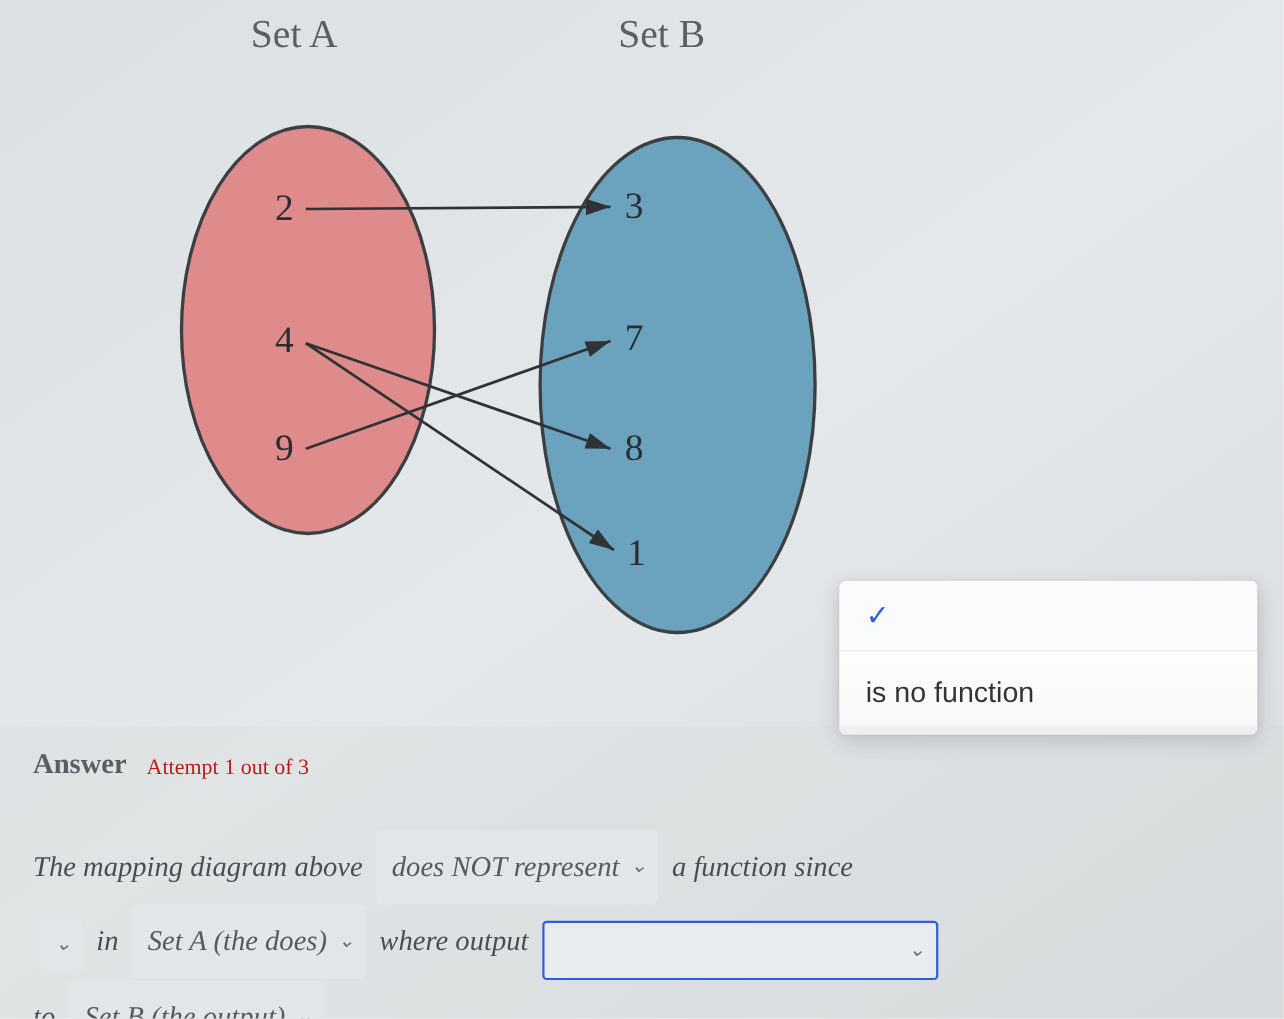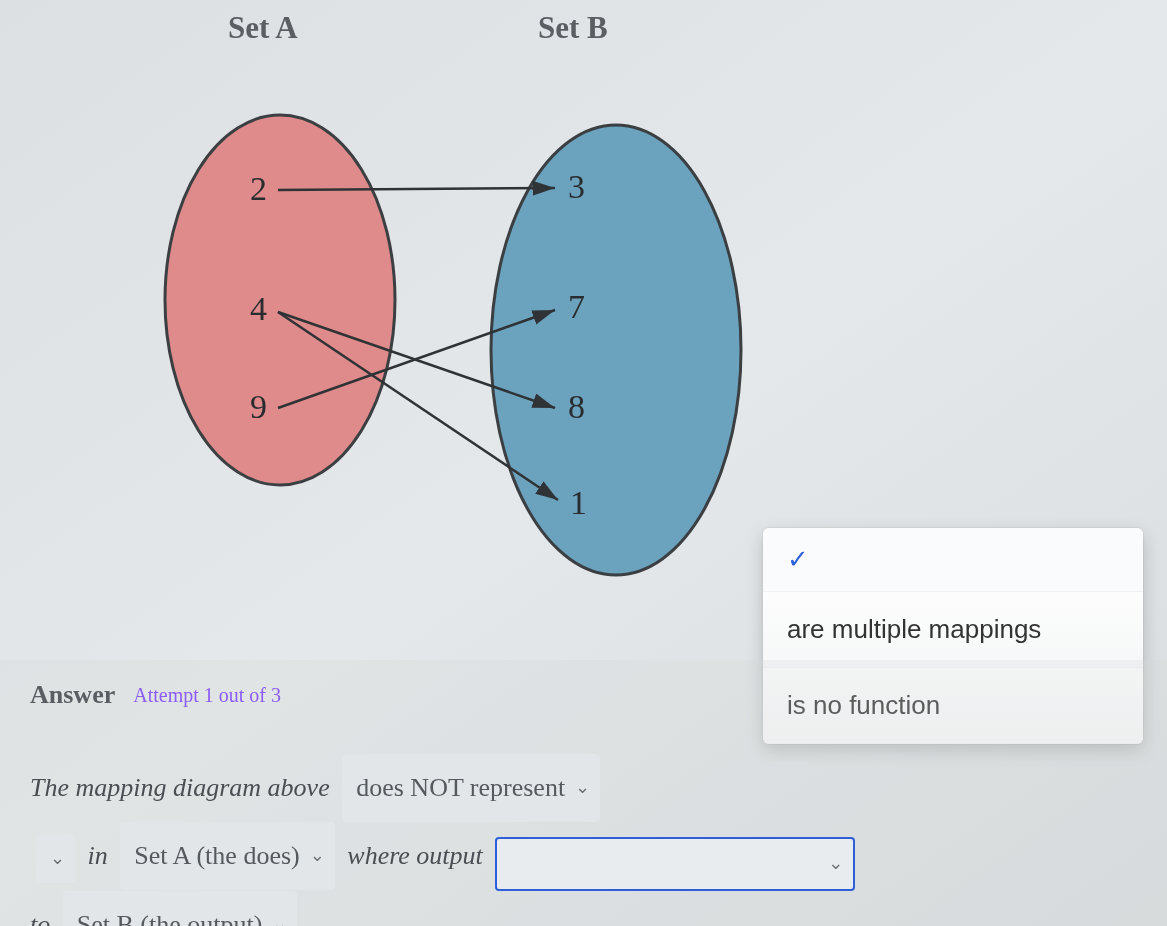--- a/index.html
+++ b/index.html
@@ -7,57 +7,57 @@
     margin: 0;
     font-family: Georgia, 'Times New Roman', serif;
     background: linear-gradient(145deg, #dce0e2 0%, #e5e8ea 50%, #d8dcde 100%);
     width: 1167px;
     height: 926px;
     overflow: hidden;
     position: relative;
   }
   .set-label {
     position: absolute;
-    font-size: 31px;
+    font-size: 36px;
     color: #5b5f63;
-    font-weight: 700;
+    font-weight: 400;
   }
   .set-a-label { left: 228px; top: 10px; }
-  .set-b-label { left: 538px; top: 10px; }
+  .set-b-label { left: 562px; top: 10px; }
 
   .diagram-area {
     position: absolute;
     left: 0;
     top: 0;
     width: 900px;
     height: 620px;
   }
 
   .answer-section {
     position: absolute;
     left: 0;
     right: 0;
     top: 660px;
     padding: 20px 30px 30px 30px;
     background: rgba(210,214,216,0.25);
   }
   .answer-header {
     display: flex;
-    align-items: center;
+    align-items: flex-end;
     gap: 18px;
     margin-bottom: 44px;
   }
   .answer-title {
     font-size: 26px;
     color: #5a5e62;
     font-weight: bold;
   }
   .attempt {
     font-size: 20px;
-    color: #8b5cf6;
+    color: #b91c1c;
   }
 
   .sentence {
     font-size: 26px;
     color: #4a4e52;
     line-height: 2.3;
   }
   .sentence .text-part {
     white-space: nowrap;
     font-style: italic;
@@ -67,20 +67,21 @@
     display: inline-flex;
     align-items: center;
     background: #e2e6e8;
     color: #555a5e;
     font-size: 26px;
     padding: 4px 10px 4px 14px;
     border-radius: 4px;
     gap: 10px;
     margin: 0 6px;
     white-space: nowrap;
+    font-style: italic;
   }
   .select-box.outlined {
     border: 2px solid #2d5fd9;
     background: #e8ecee;
     min-width: 360px;
   }
   .chevron {
     font-size: 18px;
     color: #6a6e72;
   }
@@ -146,36 +147,36 @@
 
   <line x1="278" y1="312" x2="558" y2="500" stroke="#2f3336" stroke-width="2.5" marker-end="url(#arrow)"></line>
 
   <line x1="278" y1="408" x2="555" y2="310" stroke="#2f3336" stroke-width="2.5" marker-end="url(#arrow)"></line>
 </svg>
 
 <div class="dropdown-popup">
   <div class="opt first">
     <span class="check">✓</span>
   </div>
-  <div class="opt">are multiple mappings</div>
   <div class="opt">is no function</div>
 </div>
 
 <div class="answer-section">
   <div class="answer-header">
     <span class="answer-title">Answer</span>
     <span class="attempt">Attempt 1 out of 3</span>
   </div>
 
   <div class="sentence">
     <span class="text-part">The mapping diagram above</span>
     <span class="select-box">
       <span>does NOT represent</span>
       <span class="chevron">⌄</span>
     </span>
+    <span class="text-part">a function since</span>
     <br>
     <span class="select-box">
       <span class="chevron">⌄</span>
     </span>
     <span class="text-part">in</span>
     <span class="select-box">
       <span>Set A (the does)</span>
       <span class="chevron">⌄</span>
     </span>
     <span class="text-part">where output</span>

